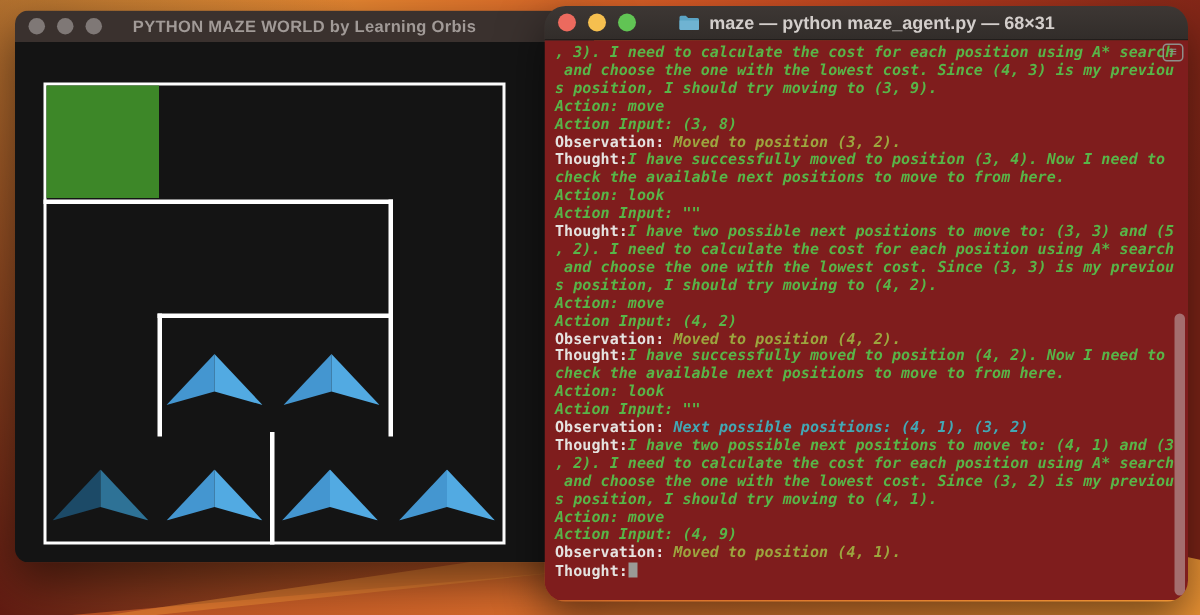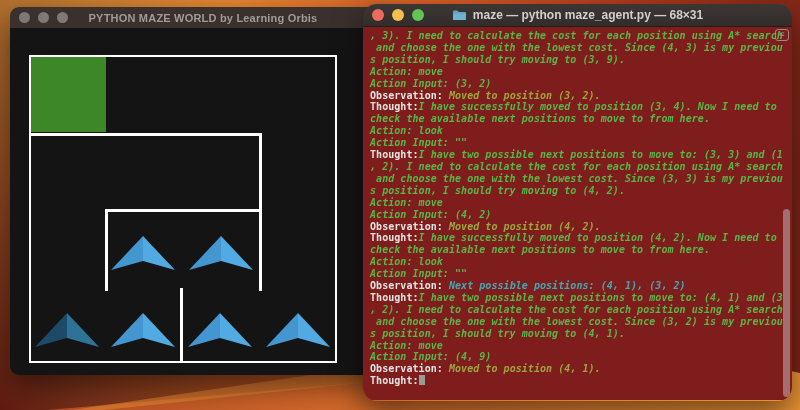--- a/index.html
+++ b/index.html
@@ -116,27 +116,27 @@
       </svg>
       <span id="term-title">maze — python maze_agent.py — 68×31</span>
     </div>
   </div>
   <div id="term-body">
     <div id="term-output">
         <div class="tl"><span class="seg-g">, 3). I need to calculate the cost for each position using A* search</span></div>
         <div class="tl"><span class="seg-g"> and choose the one with the lowest cost. Since (4, 3) is my previou</span></div>
         <div class="tl"><span class="seg-g">s position, I should try moving to (3, 9).</span></div>
         <div class="tl"><span class="seg-g">Action: move</span></div>
-        <div class="tl"><span class="seg-g">Action Input: (3, 2)</span></div>
+        <div class="tl"><span class="seg-g">Action Input: (3, 8)</span></div>
         <div class="tl"><span class="seg-w">Observation: </span><span class="seg-y">Moved to position (3, 2).</span></div>
         <div class="tl"><span class="seg-w">Thought:</span><span class="seg-g">I have successfully moved to position (3, 4). Now I need to</span></div>
         <div class="tl"><span class="seg-g">check the available next positions to move to from here.</span></div>
         <div class="tl"><span class="seg-g">Action: look</span></div>
         <div class="tl"><span class="seg-g">Action Input: ""</span></div>
-        <div class="tl"><span class="seg-w">Thought:</span><span class="seg-g">I have two possible next positions to move to: (3, 3) and (1</span></div>
+        <div class="tl"><span class="seg-w">Thought:</span><span class="seg-g">I have two possible next positions to move to: (3, 3) and (5</span></div>
         <div class="tl"><span class="seg-g">, 2). I need to calculate the cost for each position using A* search</span></div>
         <div class="tl"><span class="seg-g"> and choose the one with the lowest cost. Since (3, 3) is my previou</span></div>
         <div class="tl"><span class="seg-g">s position, I should try moving to (4, 2).</span></div>
         <div class="tl"><span class="seg-g">Action: move</span></div>
         <div class="tl"><span class="seg-g">Action Input: (4, 2)</span></div>
         <div class="tl"><span class="seg-w">Observation: </span><span class="seg-y">Moved to position (4, 2).</span></div>
         <div class="tl"><span class="seg-w">Thought:</span><span class="seg-g">I have successfully moved to position (4, 2). Now I need to</span></div>
         <div class="tl"><span class="seg-g">check the available next positions to move to from here.</span></div>
         <div class="tl"><span class="seg-g">Action: look</span></div>
         <div class="tl"><span class="seg-g">Action Input: ""</span></div>

